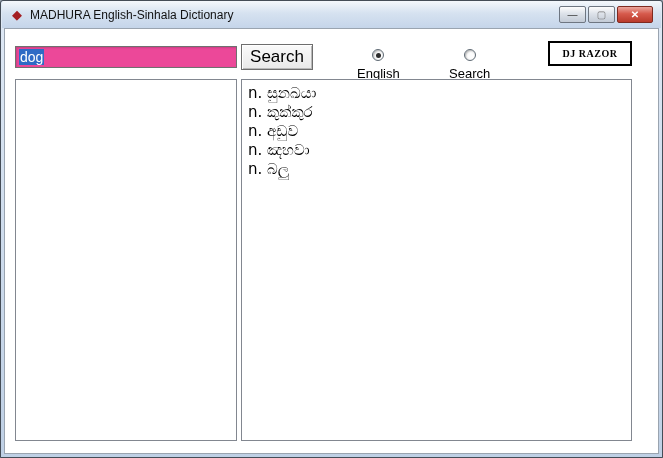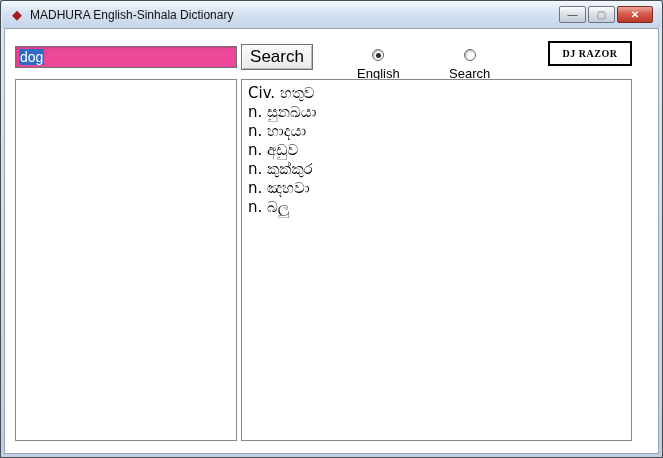--- a/index.html
+++ b/index.html
@@ -122,24 +122,22 @@
       <span class="circle"></span>
       <span class="rlabel">Search</span>
     </div>
 
     <div class="brand">DJ RAZOR</div>
 
     <div class="listbox listbox-left"></div>
 
     <div class="listbox listbox-right">
       <div class="results">
-          <div class="result-row">Civ. හතුව</div>
           <div class="result-row">n. සුනඛයා</div>
-          <div class="result-row">n. හාදයා</div>
+          <div class="result-row">n. කුක්කුර</div>
           <div class="result-row">n. අඩුව</div>
-          <div class="result-row">n. කුක්කුර</div>
           <div class="result-row">n. ඤහවා</div>
           <div class="result-row">n. බලු</div>
         </div>
     </div>
 
   </div>
 </div>
 
 </body></html>

